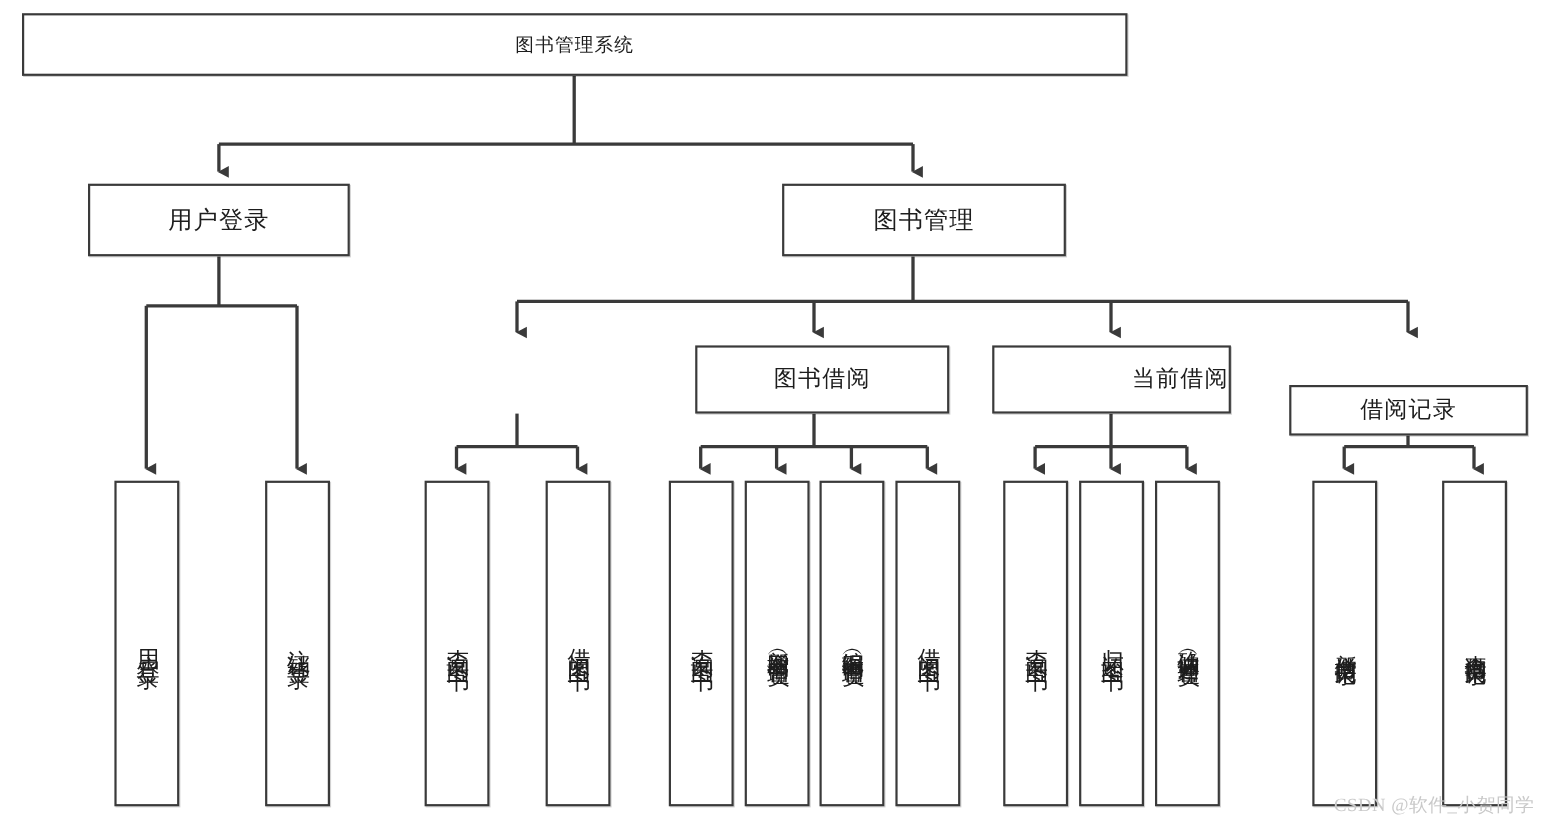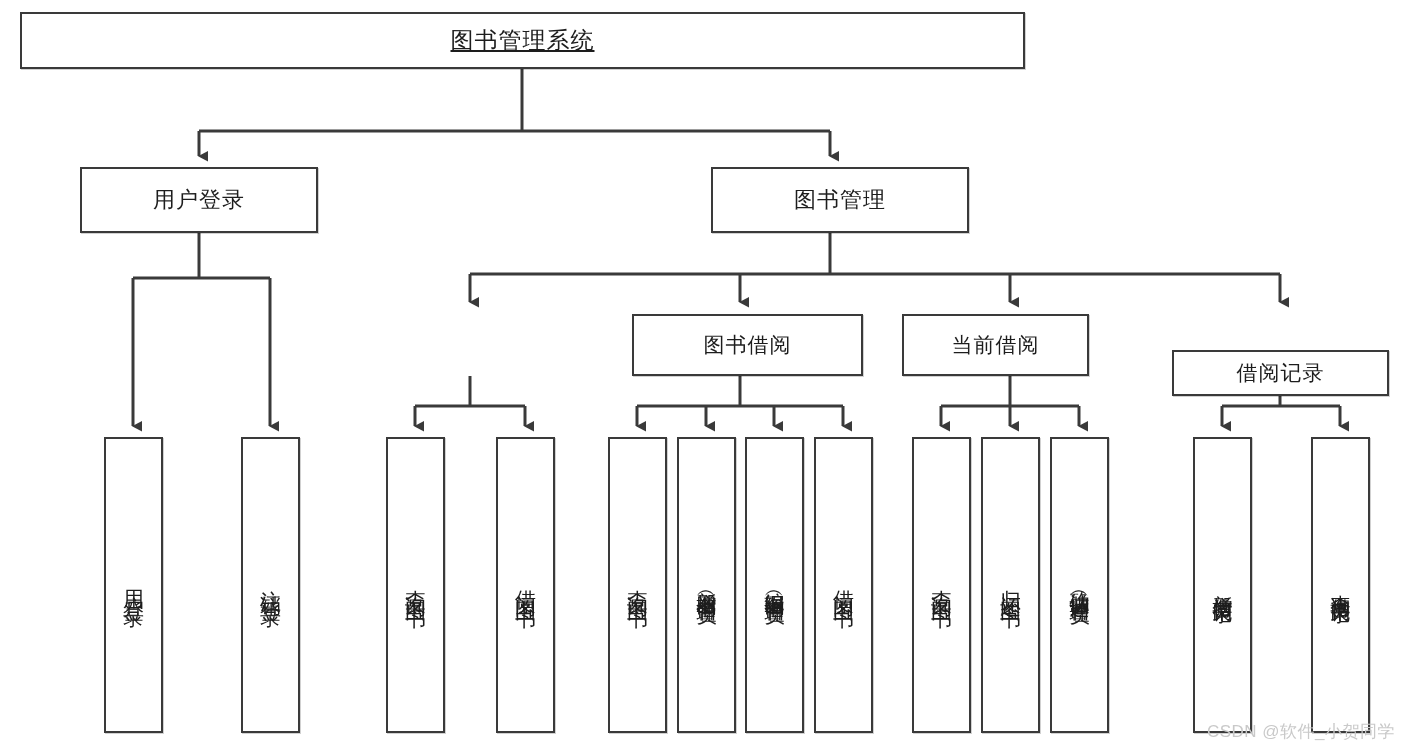--- a/index.html
+++ b/index.html
@@ -21,21 +21,21 @@
     justify-content:center;
     box-shadow:1px 1px 0 rgba(0,0,0,0.18);
   }
   .nodebox .lbl{
     color:#1d1d1d;
     font-size:22px;
     line-height:1.15;
     letter-spacing:1px;
     white-space:nowrap;
   }
-  .nodebox.root .lbl{font-size:23px;text-decoration:underline;}
+  .nodebox.root .lbl{font-size:17px;}
   .nodebox.lvl2 .lbl{font-size:22px;}
   .nodebox.lvl3 .lbl{font-size:21px;}
 
   
   .leafbox{
     position:absolute;
     background:#ffffff;
     border:2.5px solid #3a3a3a;
     box-sizing:border-box;
     display:flex;
@@ -57,20 +57,21 @@
   .leafbox.tight .vlbl{letter-spacing:2px;font-size:20px;}
 
   #watermark{
     position:absolute;
     right:10px;bottom:4px;
     color:#c9c9c9;
     font-size:17px;
     letter-spacing:0.5px;
     white-space:nowrap;
     pointer-events:none;
+    font-family:Liberation Serif, serif;
   }
 </style>
 </head>
 <body>
 
 <div id="stage">
 
   <svg id="diagram" viewBox="0 0 1405 747">
     <defs>
       <marker id="arw" markerWidth="12" markerHeight="12" refX="5.5" refY="9.5" orient="auto" markerUnits="userSpaceOnUse">
@@ -128,21 +129,21 @@
   <div class="nodebox lvl2" style="left:80px;top:167px;width:238px;height:66px;">
     <span class="lbl">用户登录</span>
   </div>
   <div class="nodebox lvl2" style="left:711px;top:167px;width:258px;height:66px;">
     <span class="lbl">图书管理</span>
   </div>
 
   <div class="nodebox lvl3" style="left:632px;top:314px;width:231px;height:62px;">
     <span class="lbl">图书借阅</span>
   </div>
-  <div class="nodebox lvl3" style="left:902px;top:314px;width:187px;height:62px;">
+  <div class="nodebox lvl3" style="left:902px;top:314px;width:217px;height:62px;justify-content:flex-end;">
     <span class="lbl">当前借阅</span>
   </div>
   <div class="nodebox lvl3" style="left:1172px;top:314px;width:217px;height:46px;margin-top:36px;">
     <span class="lbl">借阅记录</span>
   </div>
 
   <div class="leafbox" style="left:104px;top:437px;width:59px;height:296px;">
     <span class="vlbl">用户登录</span>
   </div>
   <div class="leafbox" style="left:241px;top:437px;width:59px;height:296px;">

